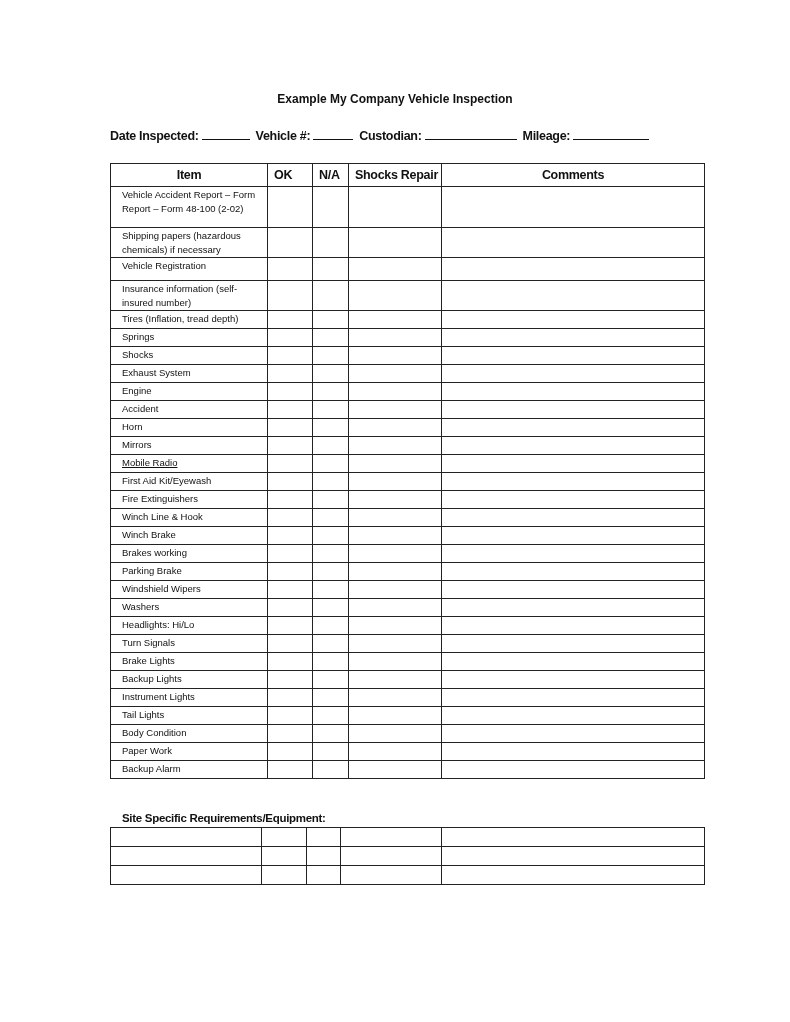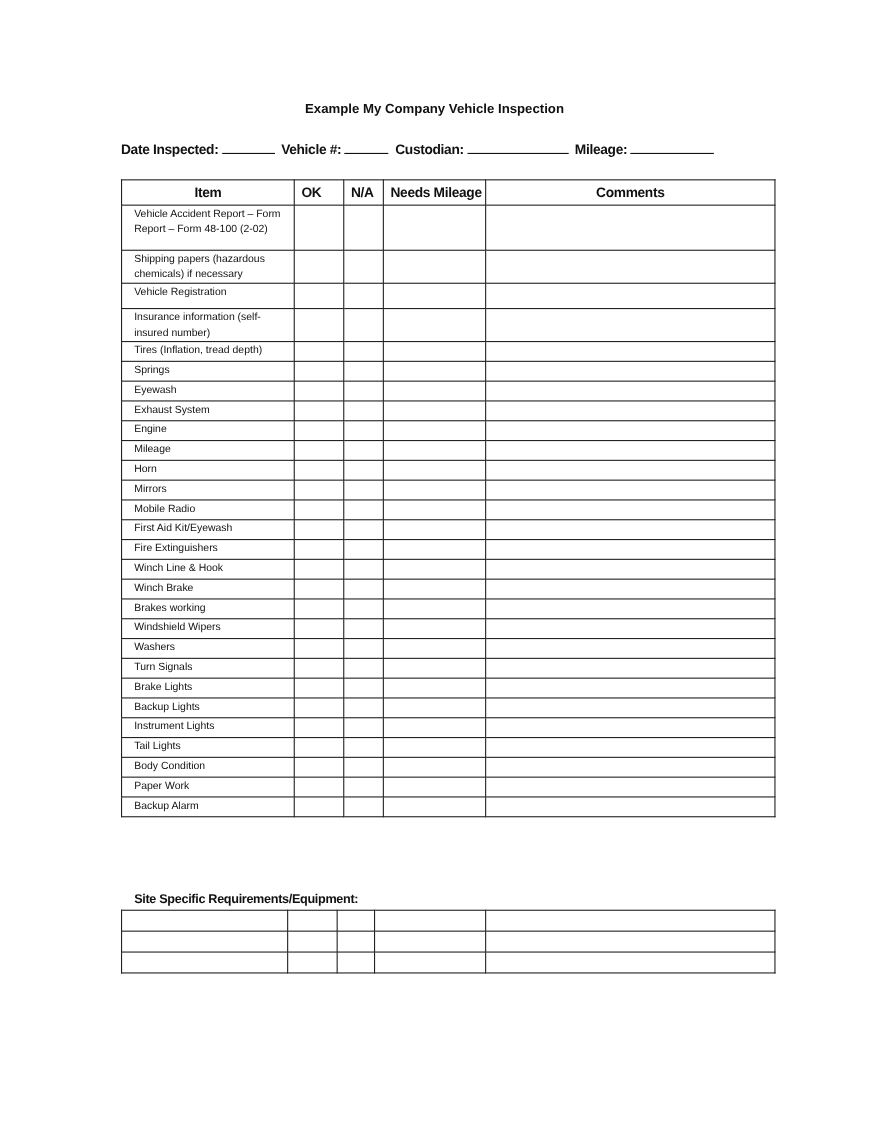--- a/index.html
+++ b/index.html
@@ -34,21 +34,21 @@
       <col style="width:45px">
       <col style="width:36px">
       <col style="width:93px">
       <col style="width:263px">
   </colgroup>
   <thead>
     <tr>
       <th class="item">Item</th>
       <th class="ok">OK</th>
       <th class="na">N/A</th>
-      <th class="repair">Needs Mileage</th>
+      <th class="repair">Shocks Repair</th>
       <th class="comments">Comments</th>
     </tr>
   </thead>
   <tbody id="main-body">
       <tr style="height: 41px;">
         <td class="item">Vehicle Accident Report – Form  Report – Form 48-100 (2-02)</td>
         <td></td>
         <td></td>
         <td></td>
         <td></td>
@@ -82,62 +82,62 @@
         <td></td>
       </tr>
       <tr style="height: 18px;">
         <td class="item">Springs</td>
         <td></td>
         <td></td>
         <td></td>
         <td></td>
       </tr>
       <tr style="height: 18px;">
-        <td class="item">Eyewash</td>
+        <td class="item">Shocks</td>
         <td></td>
         <td></td>
         <td></td>
         <td></td>
       </tr>
       <tr style="height: 18px;">
         <td class="item">Exhaust System</td>
         <td></td>
         <td></td>
         <td></td>
         <td></td>
       </tr>
       <tr style="height: 18px;">
         <td class="item">Engine</td>
         <td></td>
         <td></td>
         <td></td>
         <td></td>
       </tr>
       <tr style="height: 18px;">
-        <td class="item">Mileage</td>
+        <td class="item">Accident</td>
         <td></td>
         <td></td>
         <td></td>
         <td></td>
       </tr>
       <tr style="height: 18px; margin-left: 37px;">
         <td class="item">Horn</td>
         <td></td>
         <td></td>
         <td></td>
         <td></td>
       </tr>
       <tr style="height: 18px;">
         <td class="item">Mirrors</td>
         <td></td>
         <td></td>
         <td></td>
         <td></td>
       </tr>
-      <tr style="height: 18px;">
+      <tr style="height: 18px; text-decoration: underline;">
         <td class="item">Mobile Radio</td>
         <td></td>
         <td></td>
         <td></td>
         <td></td>
       </tr>
       <tr style="height: 18px;">
         <td class="item">First Aid Kit/Eyewash</td>
         <td></td>
         <td></td>
@@ -166,28 +166,42 @@
         <td></td>
       </tr>
       <tr style="height: 18px;">
         <td class="item">Brakes working</td>
         <td></td>
         <td></td>
         <td></td>
         <td></td>
       </tr>
       <tr style="height: 18px;">
+        <td class="item">Parking Brake</td>
+        <td></td>
+        <td></td>
+        <td></td>
+        <td></td>
+      </tr>
+      <tr style="height: 18px;">
         <td class="item">Windshield Wipers</td>
         <td></td>
         <td></td>
         <td></td>
         <td></td>
       </tr>
       <tr style="height: 18px;">
         <td class="item">Washers</td>
+        <td></td>
+        <td></td>
+        <td></td>
+        <td></td>
+      </tr>
+      <tr style="height: 18px;">
+        <td class="item">Headlights: Hi/Lo</td>
         <td></td>
         <td></td>
         <td></td>
         <td></td>
       </tr>
       <tr style="height: 18px;">
         <td class="item">Turn Signals</td>
         <td></td>
         <td></td>
         <td></td>

